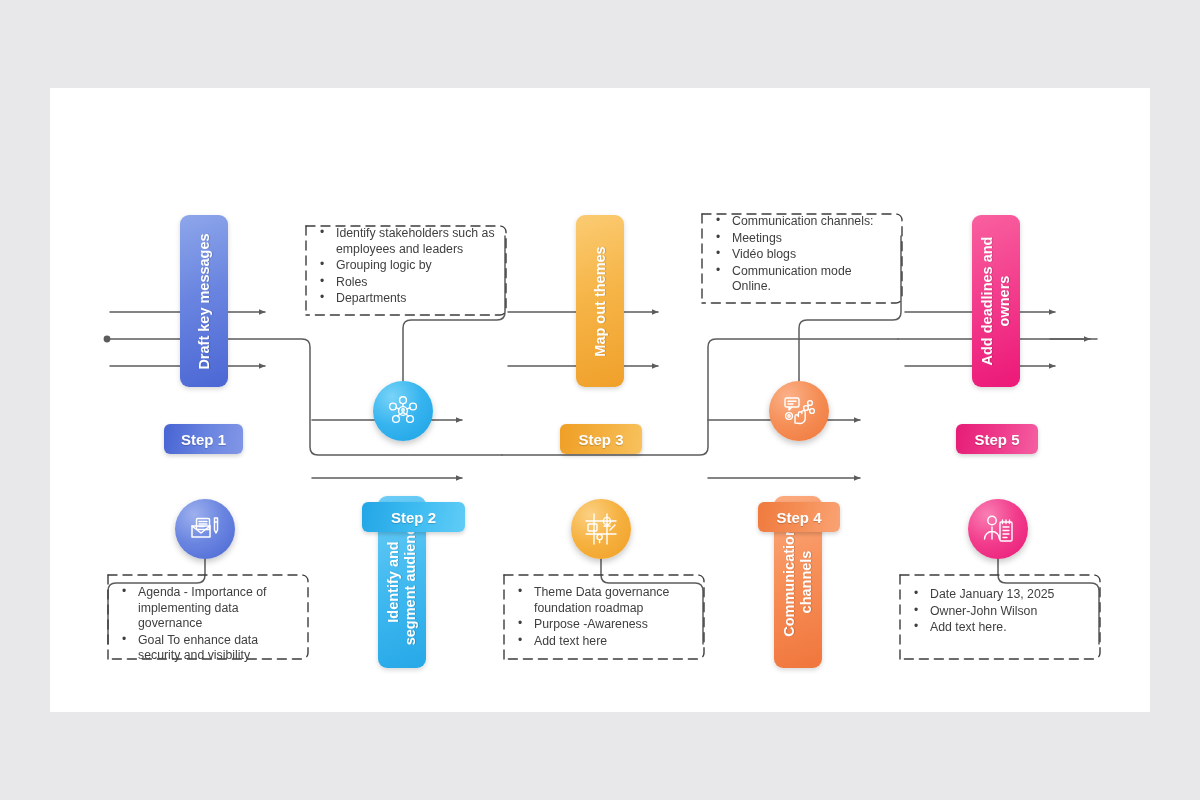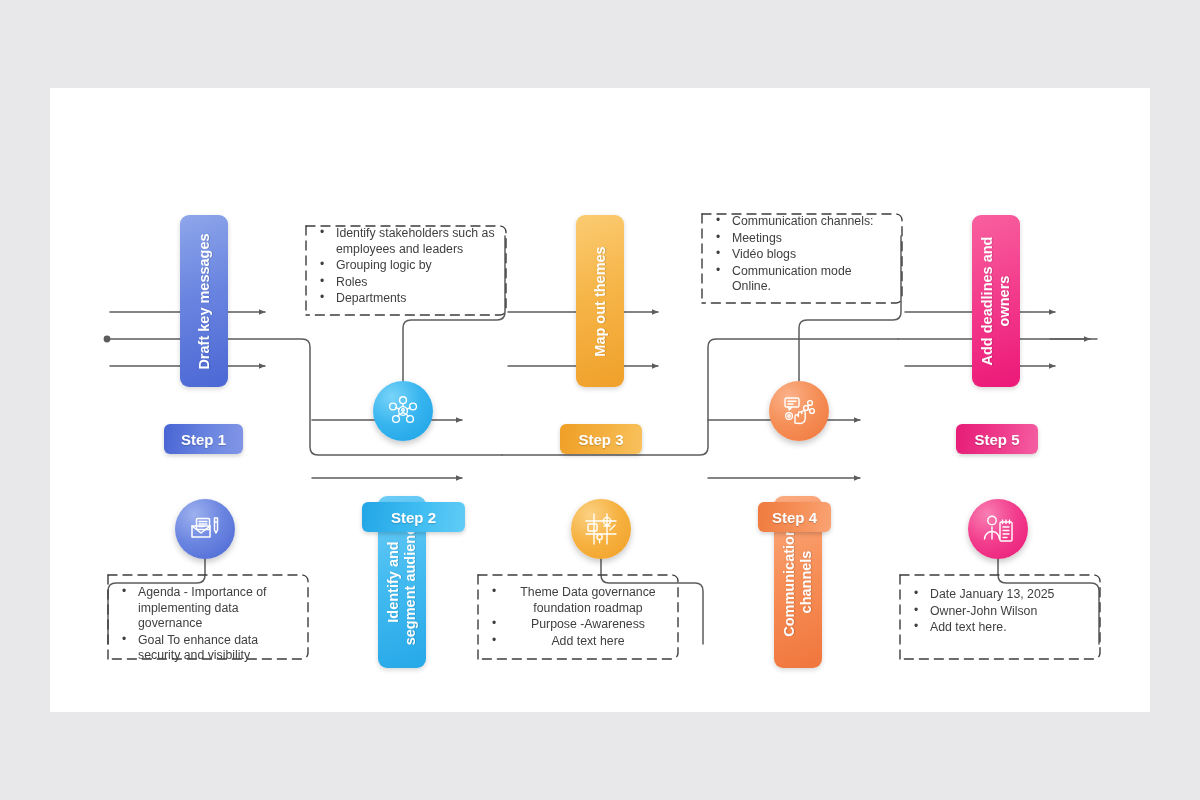--- a/index.html
+++ b/index.html
@@ -222,21 +222,21 @@
         <div>owners</div>
       </div>
     </div>
 
     <div class="badge" style="left:114px; top:336px; width:79px;
                 background:linear-gradient(100deg,#4864d3 0%,#6a85e0 55%,#8296e6 100%);text-align:right;">Step 1</div>
     <div class="badge" style="left:312px; top:414px; width:103px;
                 background:linear-gradient(100deg,#23a6e6 0%,#3fbdf2 55%,#61ccf6 100%);">Step 2</div>
     <div class="badge" style="left:510px; top:336px; width:82px;
                 background:linear-gradient(100deg,#ef9f26 0%,#f4b141 55%,#f8c25e 100%);">Step 3</div>
-    <div class="badge" style="left:708px; top:414px; width:73px;
+    <div class="badge" style="left:708px; top:414px; width:82px;
                 background:linear-gradient(100deg,#ef7a3e 0%,#f59058 55%,#faa374 100%);">Step 4</div>
     <div class="badge" style="left:906px; top:336px; width:82px;
                 background:linear-gradient(100deg,#e61c77 0%,#ef3c8c 55%,#f55fa2 100%);">Step 5</div>
 
     <div class="circle" style="left:125px; top:411px;
                 background:radial-gradient(circle at 32% 26%, #9db0ee 0%, #6a85e0 48%, #4a66d3 100%);">
       <svg width="34" height="34" viewBox="0 0 34 34" fill="none" stroke="#ffffff" stroke-width="1.5" stroke-linejoin="round" stroke-linecap="round">
         <rect x="8.5" y="6.5" width="13" height="11" rx="1"></rect>
         <line x1="11" y1="9.5" x2="19" y2="9.5"></line>
         <line x1="11" y1="12" x2="19" y2="12"></line>
@@ -361,21 +361,21 @@
            <span>implementing data</span>
            <span>governance</span>
         </li>
         <li>
           <span>Goal To enhance data</span>
            <span>security and visibility</span>
         </li>
       </ul>
     </div>
 
-    <div class="callout" style="left:420px; top:485px; width:210px; height:94px;text-align:center;">
+    <div class="callout" style="left:446px; top:485px; width:210px; height:94px;">
       <svg class="cbox" viewBox="0 0 210 94" preserveAspectRatio="none">
         <path d="M8,2 h194 a6,6 0 0 1 6,6 v72 a6,6 0 0 1 -6,6 h-194" fill="none" stroke="#3d3d3d" stroke-width="1.4" stroke-dasharray="9 6" stroke-linecap="round"></path>
         <path d="M8,2 v84" fill="none" stroke="#3d3d3d" stroke-width="1.4" stroke-dasharray="9 6" stroke-linecap="round"></path>
       </svg>
       <ul style="padding-top:12px;">
         <li>
           <span>Theme Data governance</span>
            <span>foundation roadmap</span>
         </li>
         <li>Purpose -Awareness</li>

